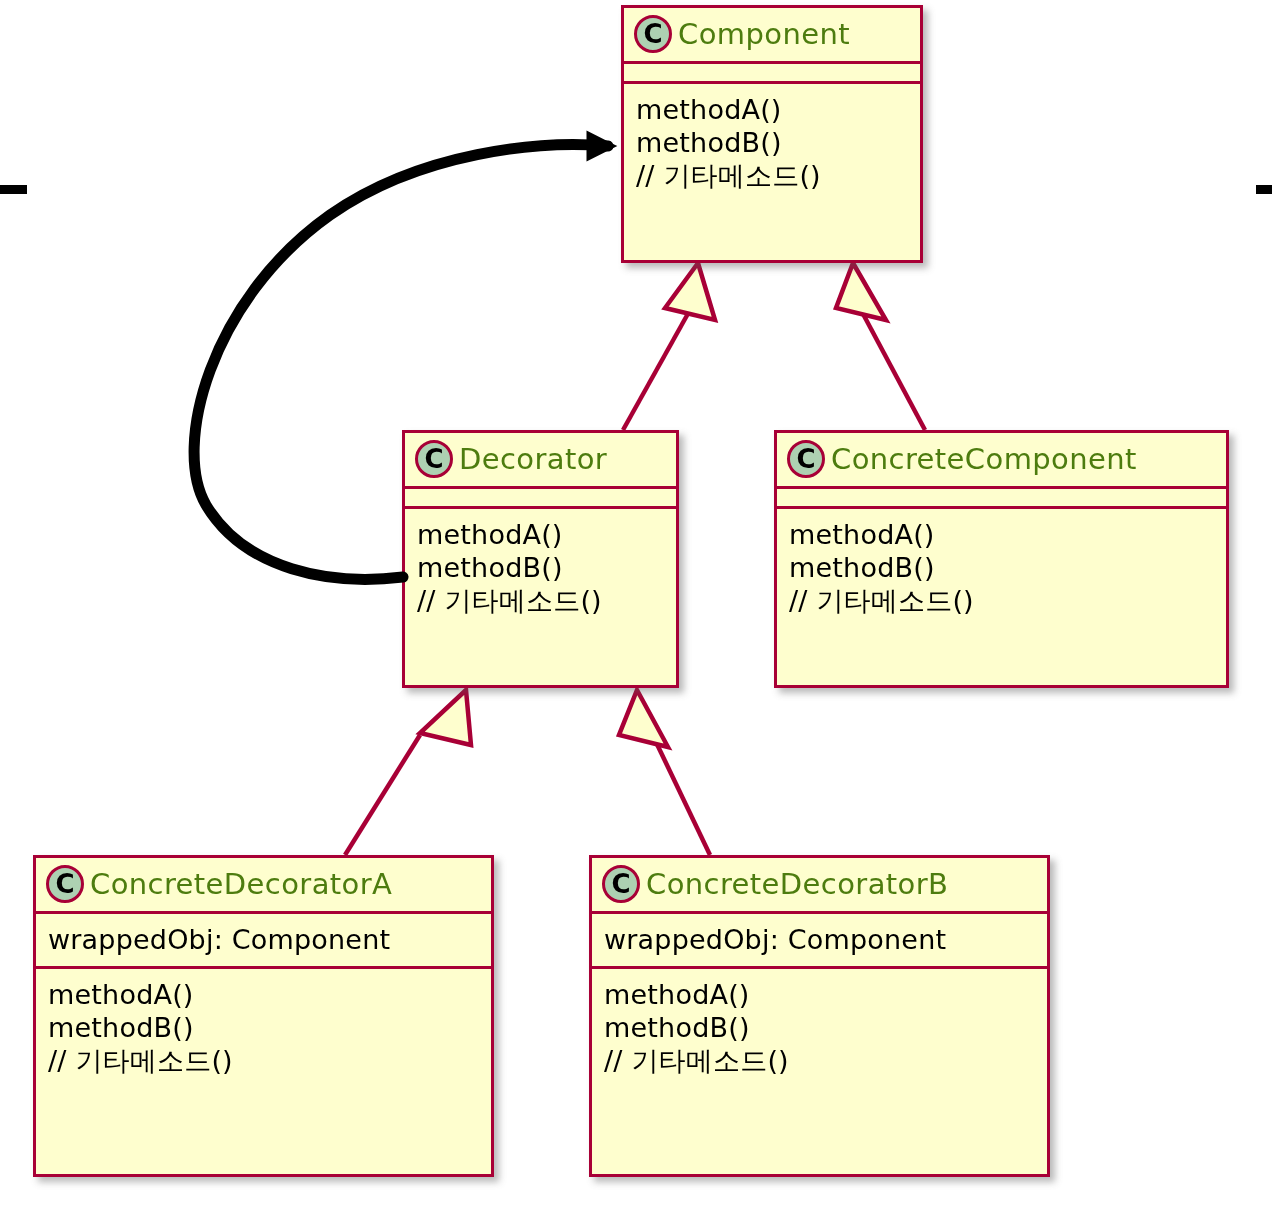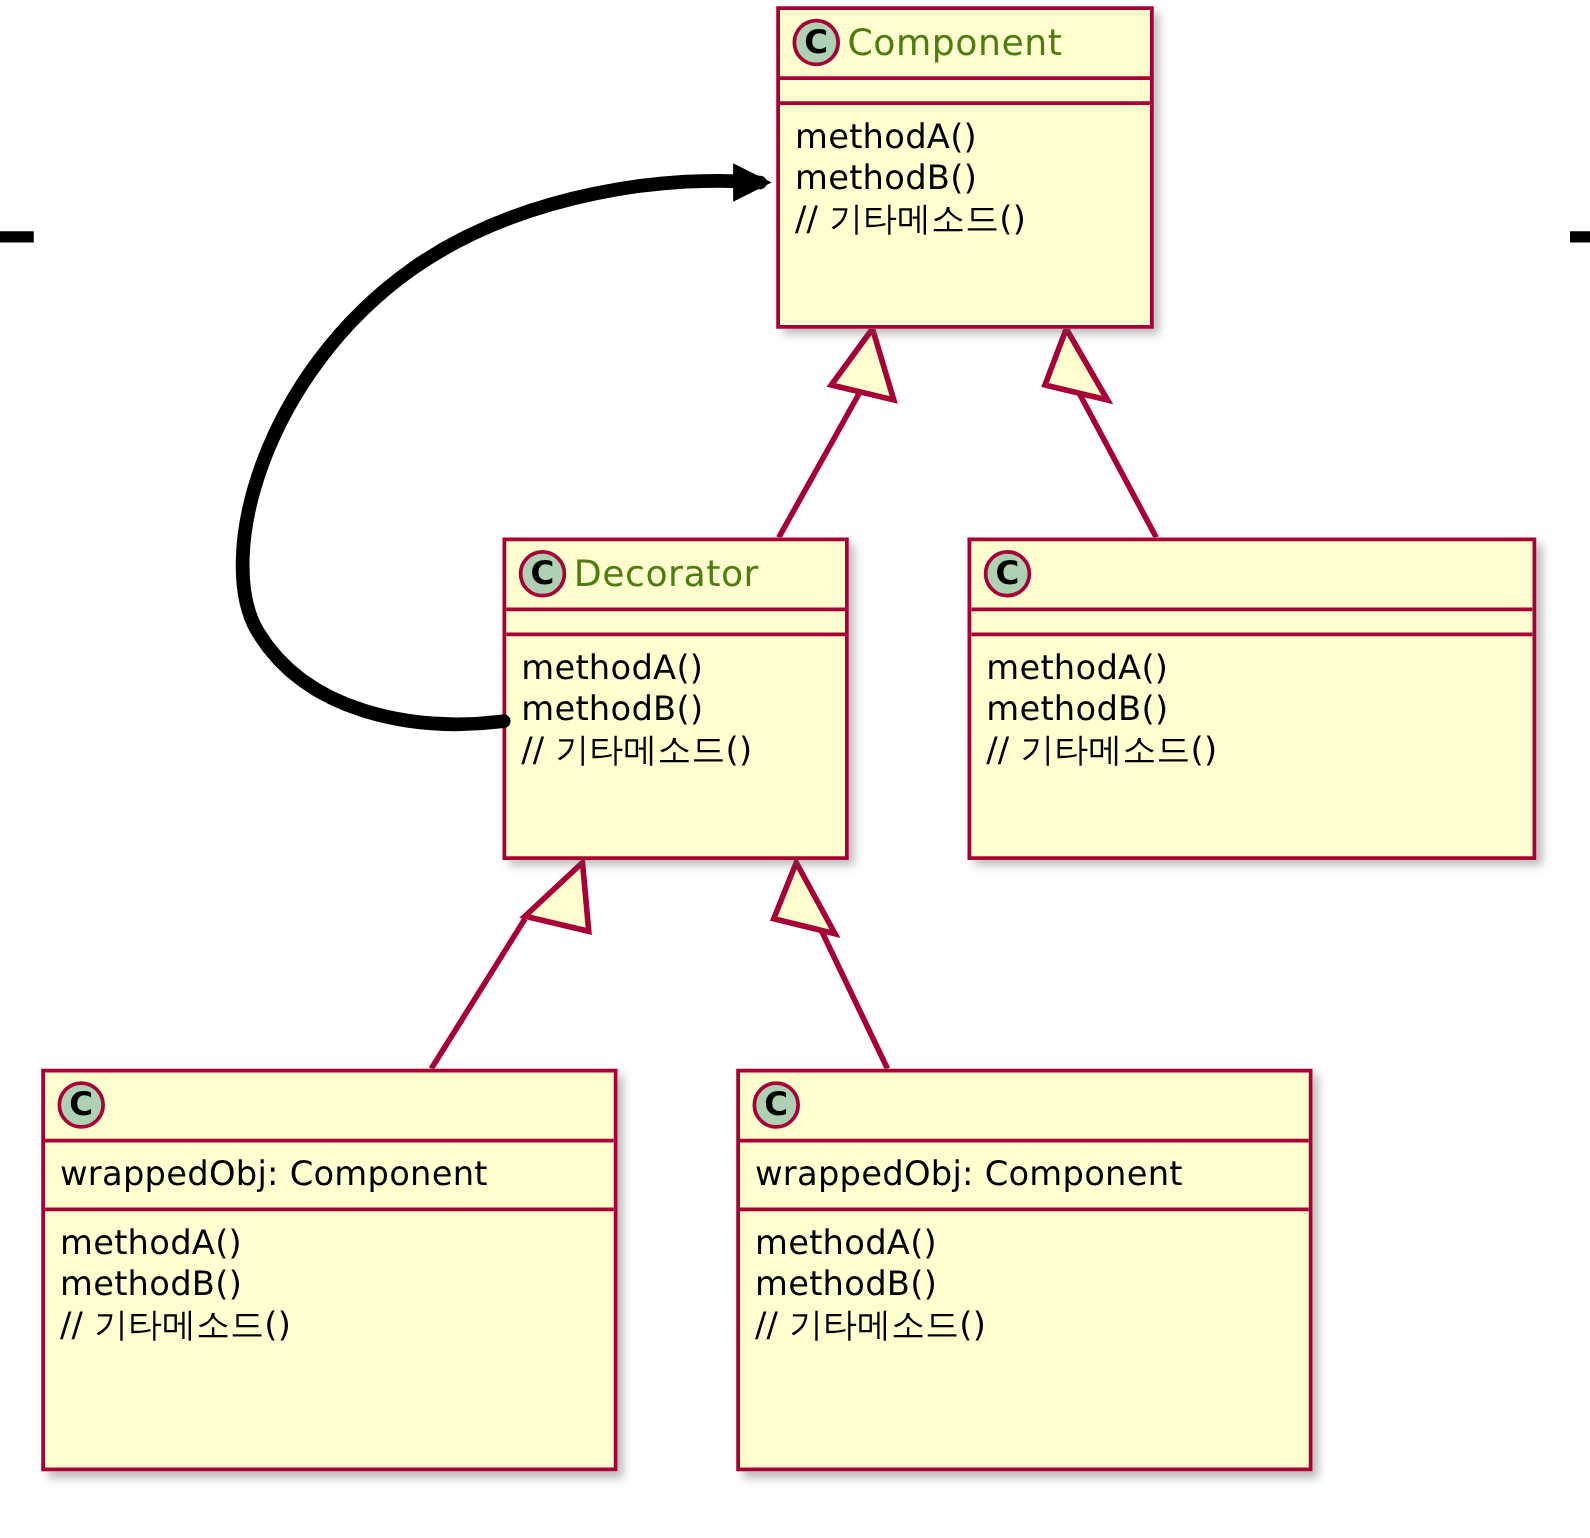--- a/index.html
+++ b/index.html
@@ -157,46 +157,49 @@
     <div class="uml-compartment uml-members">
       <div class="member-line">methodA()</div>
       <div class="member-line">methodB()</div>
       <div class="member-line">// 기타메소드()</div>
     </div>
   </div>
 
   <div class="uml-class" style="left:774px; top:430px; width:455px; height:258px;">
     <div class="uml-compartment uml-header">
       <span class="class-icon">C</span>
+      <span class="class-name">ConcreteComponent</span>
     </div>
     <div class="uml-compartment uml-members empty-compartment"></div>
     <div class="uml-compartment uml-members">
       <div class="member-line">methodA()</div>
       <div class="member-line">methodB()</div>
       <div class="member-line">// 기타메소드()</div>
     </div>
   </div>
 
   <div class="uml-class" style="left:33px; top:855px; width:461px; height:322px;">
     <div class="uml-compartment uml-header">
       <span class="class-icon">C</span>
+      <span class="class-name">ConcreteDecoratorA</span>
     </div>
     <div class="uml-compartment uml-members">
       <div class="member-line">wrappedObj: Component</div>
     </div>
     <div class="uml-compartment uml-members">
       <div class="member-line">methodA()</div>
       <div class="member-line">methodB()</div>
       <div class="member-line">// 기타메소드()</div>
     </div>
   </div>
 
   <div class="uml-class" style="left:589px; top:855px; width:461px; height:322px;">
     <div class="uml-compartment uml-header">
       <span class="class-icon">C</span>
+      <span class="class-name">ConcreteDecoratorB</span>
     </div>
     <div class="uml-compartment uml-members">
       <div class="member-line">wrappedObj: Component</div>
     </div>
     <div class="uml-compartment uml-members">
       <div class="member-line">methodA()</div>
       <div class="member-line">methodB()</div>
       <div class="member-line">// 기타메소드()</div>
     </div>
   </div>

